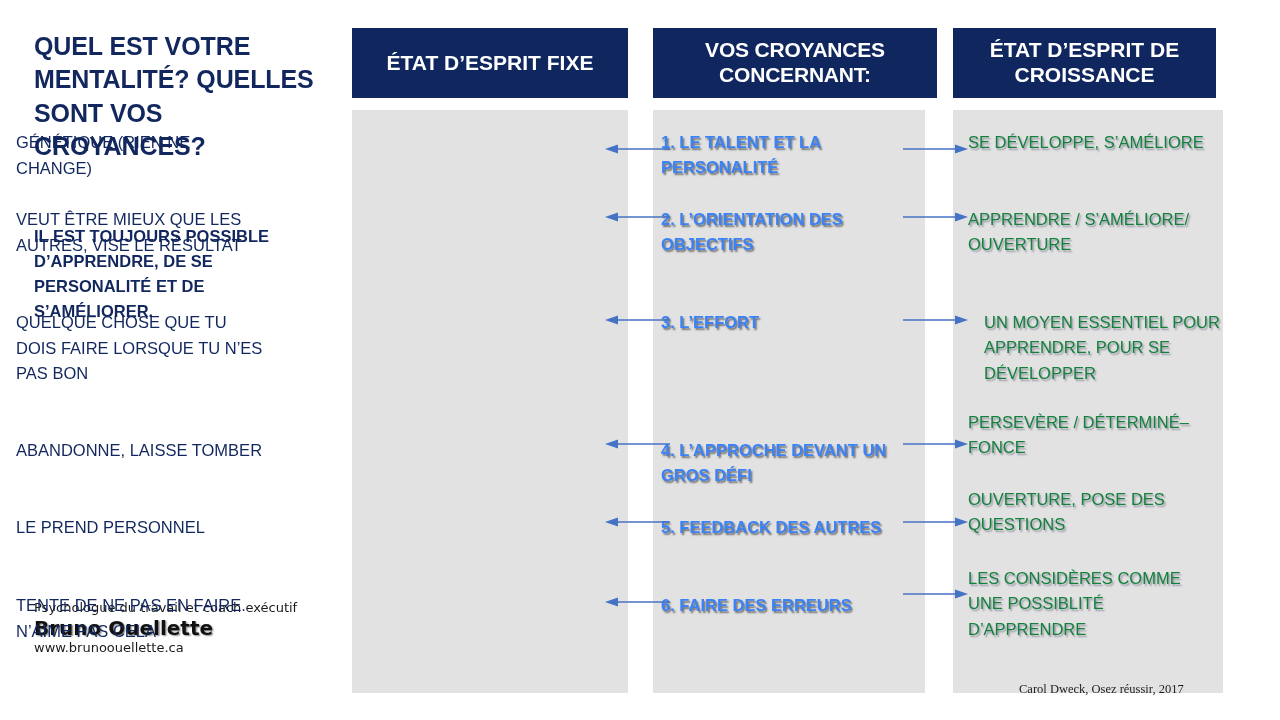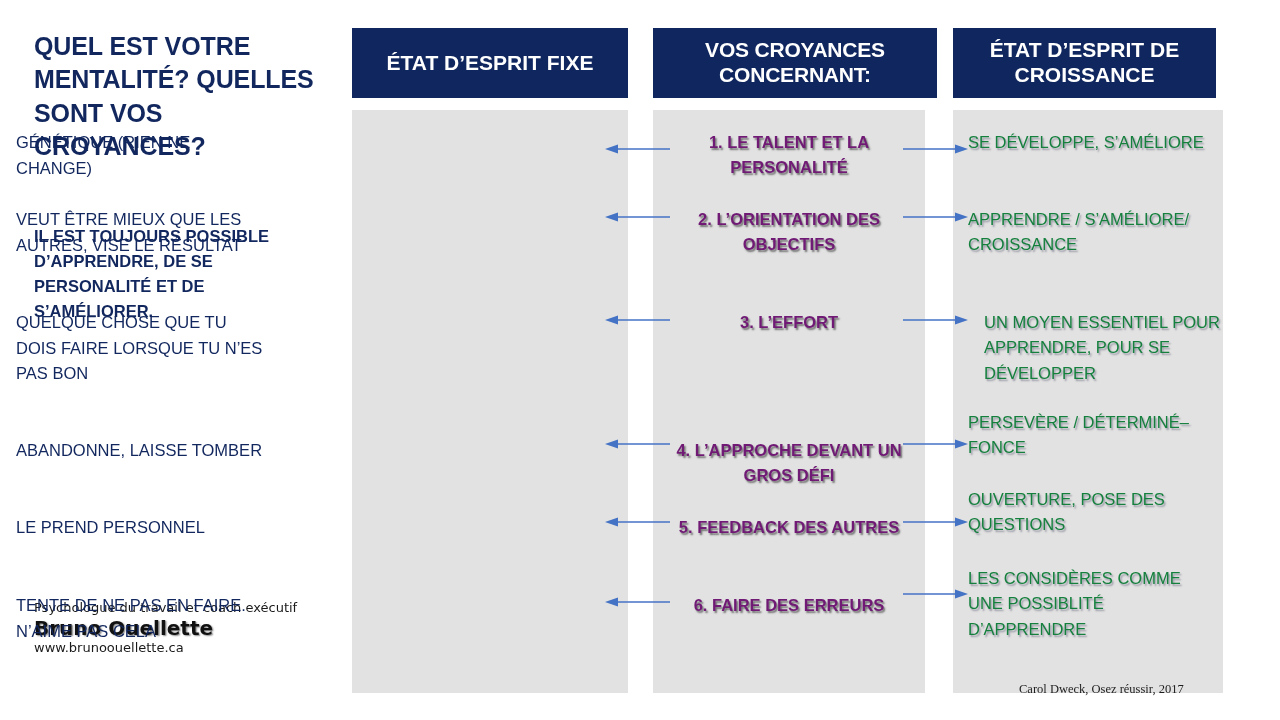--- a/index.html
+++ b/index.html
@@ -114,25 +114,24 @@
     left: 16px;
     width: 250px;
     color: #12275e;
     font-size: 16.5px;
     line-height: 1.56;
     text-align: left;
   }
   .item-belief {
     left: 8px;
     width: 256px;
-    color: #701a75;
+    color: #3b82f6;
     font-size: 16.5px;
     font-weight: bold;
     line-height: 1.5;
-    text-align: center;
     text-shadow: 1.5px 1.5px 1.8px rgba(0,0,0,0.5);
   }
   .item-growth {
     left: 15px;
     width: 252px;
     color: #15803d;
     font-size: 16.5px;
     line-height: 1.54;
     text-align: left;
     text-shadow: 1.5px 1.5px 1.8px rgba(60,60,90,0.45);
@@ -196,21 +195,21 @@
 <div class="item item-fixed" style="top:593px;">TENTE DE NE PAS EN FAIRE. N’AIME PAS CELA</div>
 
 <div class="item item-belief" style="left:661px; top:130px;">1. LE TALENT ET LA PERSONALITÉ</div>
 <div class="item item-belief" style="left:661px; top:207px;">2. L’ORIENTATION DES OBJECTIFS</div>
 <div class="item item-belief" style="left:661px; top:310px;">3. L’EFFORT</div>
 <div class="item item-belief" style="left:661px; top:438px;">4. L’APPROCHE DEVANT UN GROS DÉFI</div>
 <div class="item item-belief" style="left:661px; top:515px;">5. FEEDBACK DES AUTRES</div>
 <div class="item item-belief" style="left:661px; top:593px;">6. FAIRE DES ERREURS</div>
 
 <div class="item item-growth" style="left:968px; top:130px;">SE DÉVELOPPE, S’AMÉLIORE</div>
-<div class="item item-growth" style="left:968px; top:207px;">APPRENDRE / S’AMÉLIORE/ CROISSANCE</div>
+<div class="item item-growth" style="left:968px; top:207px;">APPRENDRE / S’AMÉLIORE/ OUVERTURE</div>
 <div class="item item-growth" style="left:968px; top:310px;margin-left:16px;">UN MOYEN ESSENTIEL POUR APPRENDRE, POUR SE DÉVELOPPER</div>
 <div class="item item-growth" style="left:968px; top:410px;">PERSEVÈRE / DÉTERMINÉ– FONCE</div>
 <div class="item item-growth" style="left:968px; top:487px;">OUVERTURE,  POSE DES QUESTIONS</div>
 <div class="item item-growth" style="left:968px; top:566px;">LES CONSIDÈRES COMME UNE POSSIBLITÉ D’APPRENDRE</div>
 
 <div class="arrow" style="left:605px; top:143px; width:65px;">
   <svg width="65" height="12" viewBox="0 0 65 12">
       <path d="M65 6 L12 6" stroke="#4472c4" stroke-width="1.6" fill="none"></path>
       <path d="M0 6 L13 1.6 L13 10.4 Z" fill="#4472c4"></path>
     </svg>

